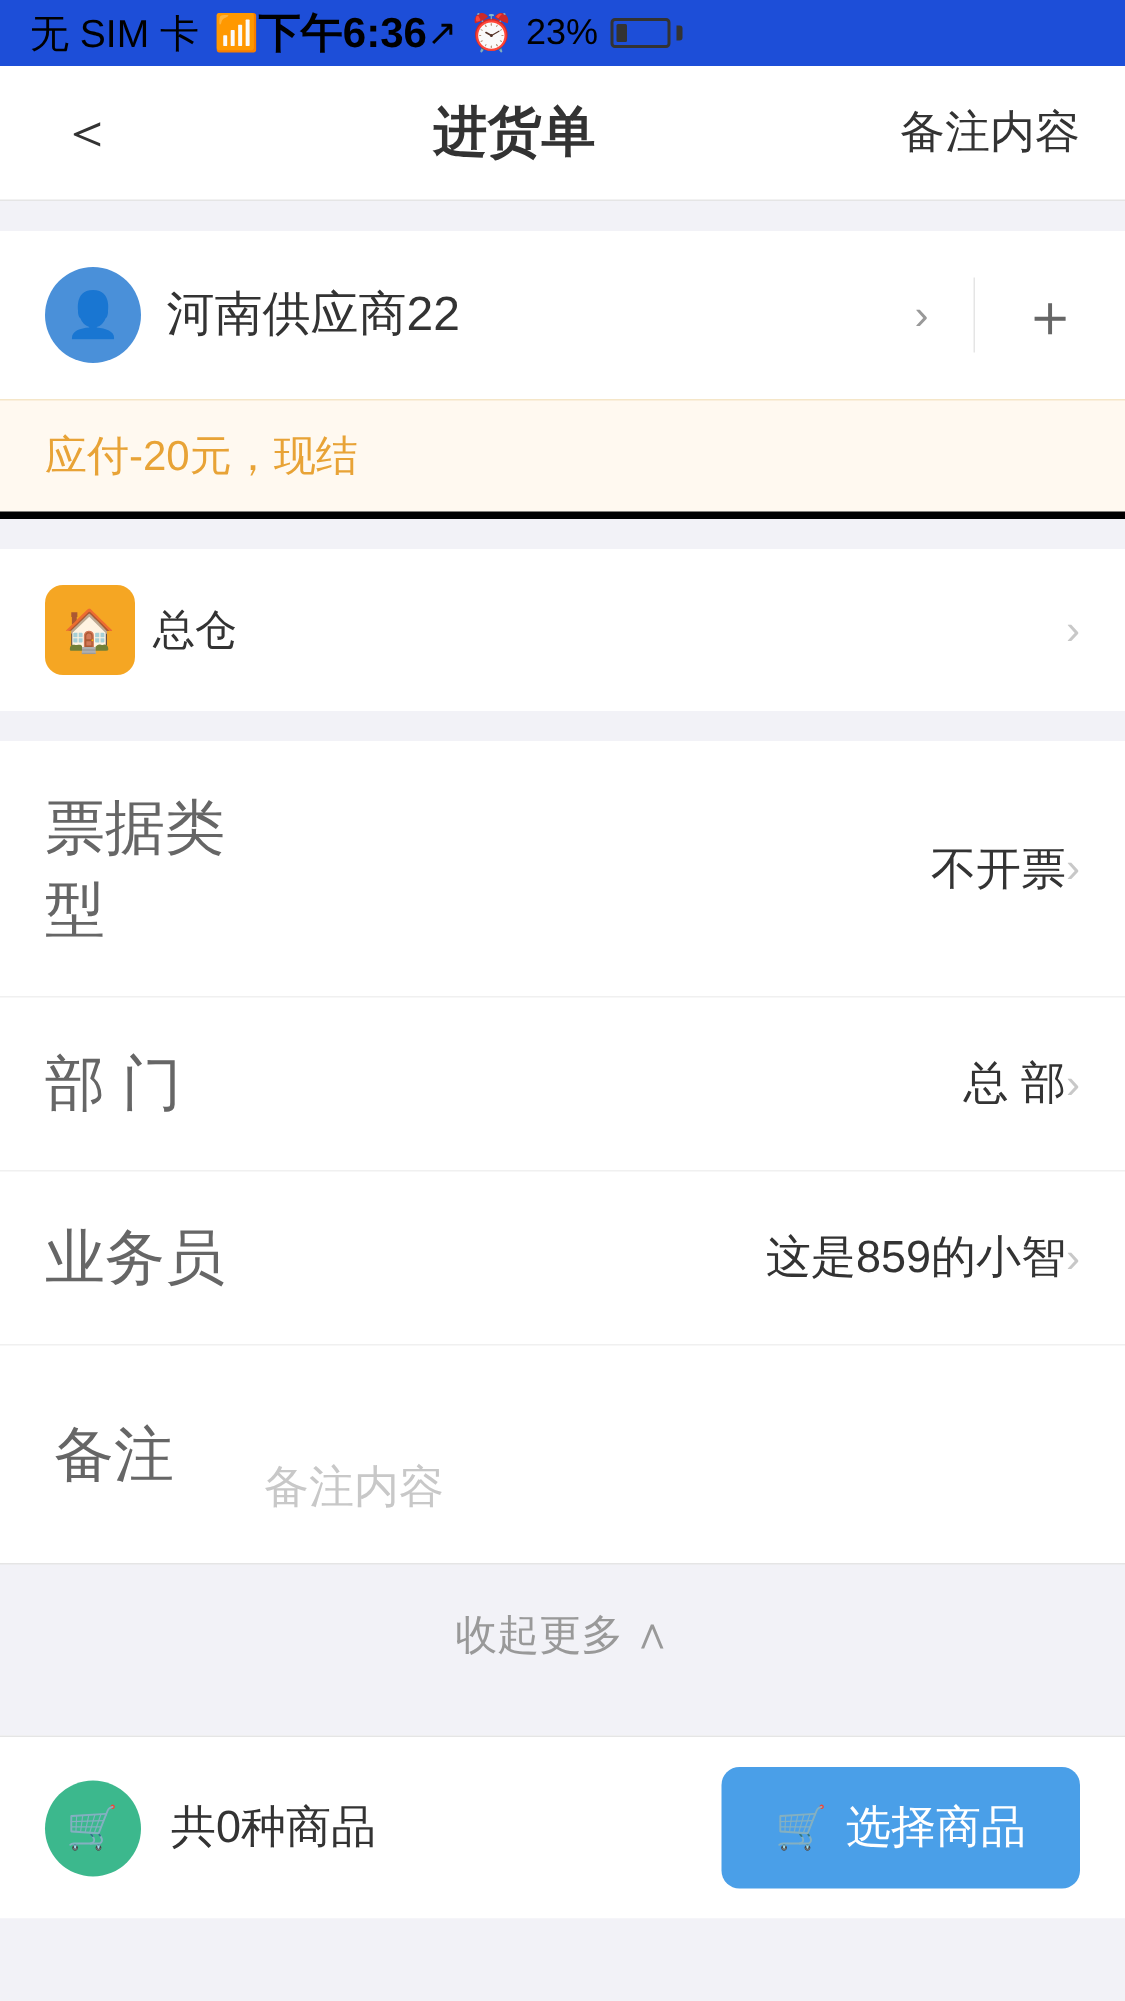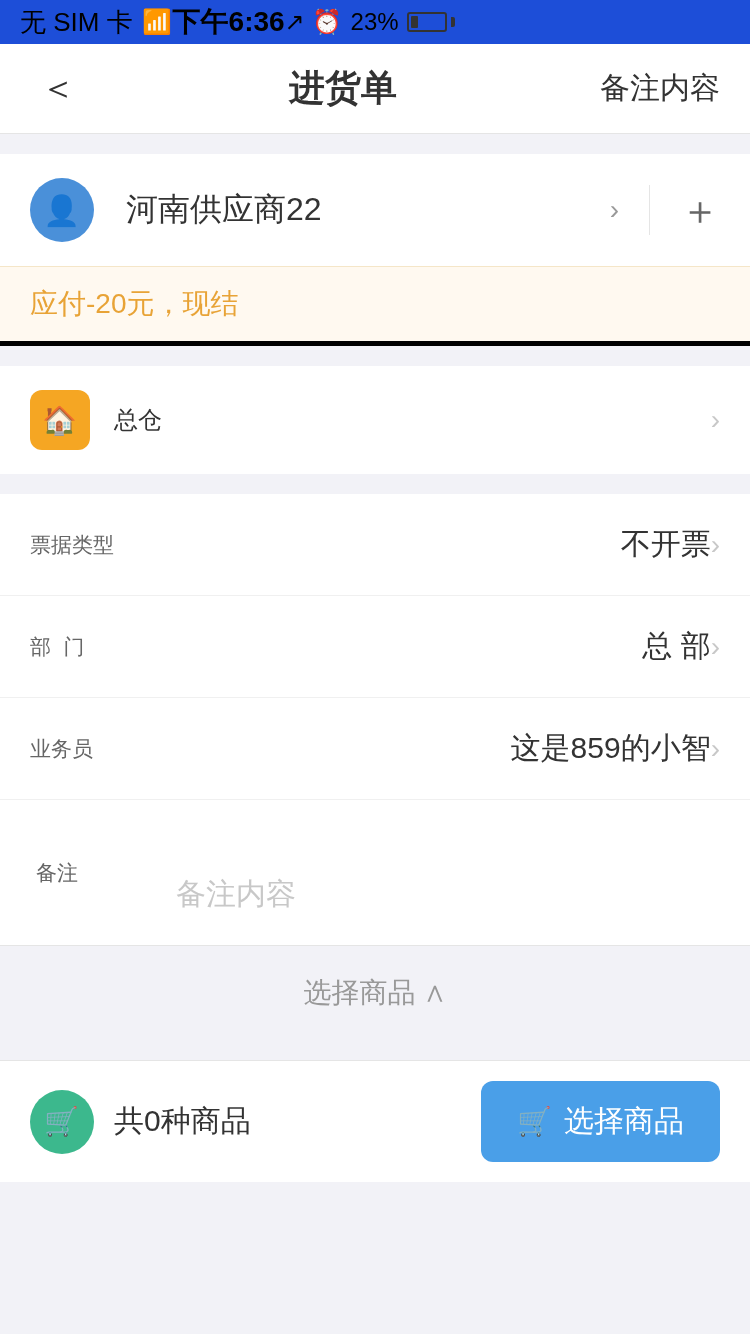--- a/index.html
+++ b/index.html
@@ -121,21 +121,21 @@
       align-items: center;
       justify-content: center;
       color: #fff;
       font-size: 30px;
       flex-shrink: 0;
     }
     .supplier-name {
       flex: 1;
       font-size: 32px;
       color: #333;
-      margin-left: 32px;
+      margin-left: 17px;
     }
     .supplier-chevron {
       color: #999;
       font-size: 28px;
       margin-right: 30px;
     }
     .divider-vertical {
       width: 1px;
       height: 50px;
       background: #e5e5e5;
@@ -172,23 +172,23 @@
       background: #f5a623;
       display: flex;
       align-items: center;
       justify-content: center;
       color: #fff;
       font-size: 28px;
       flex-shrink: 0;
     }
     .warehouse-name {
       flex: 1;
-      font-size: 24px;
-      color: #333;
-      margin-left: 24px;
+      font-size: 28px;
+      color: #333;
+      margin-left: 12px;
     }
     .row-chevron {
       color: #c8c8c8;
       font-size: 28px;
     }
 
     
     .form-section {
       background: #fff;
       margin-top: 20px;
@@ -199,25 +199,24 @@
       padding: 30px 30px;
       border-bottom: 1px solid #f0f0f0;
       cursor: pointer;
       position: relative;
     }
     .form-row:last-child {
       border-bottom: none;
       padding-left: 36px;
     }
     .form-label {
-      font-size: 21px;
+      font-size: 40px;
       color: #666;
       width: 130px;
       flex-shrink: 0;
-      font-family: Liberation Mono, monospace;
     }
     .form-value {
       flex: 1;
       font-size: 30px;
       color: #333;
       margin-left: 10px;
       text-align: right;
     }
     .form-placeholder {
       flex: 1;
@@ -368,21 +367,21 @@
       <span class="row-chevron">›</span>
     </div>
 
     <div class="form-row">
       <span class="form-label">备注</span>
       <span class="form-placeholder">备注内容</span>
     </div>
   </div>
 
   <div class="collapse-row">
-    <span class="collapse-text">选择商品 ∧</span>
+    <span class="collapse-text">收起更多 ∧</span>
   </div>
 
   <div class="section-gap"></div>
 
   <div class="bottom-bar">
     <div class="product-icon-wrap">
       <span>🛒</span>
     </div>
     <span class="product-count">共0种商品</span>
     <div class="select-btn">

